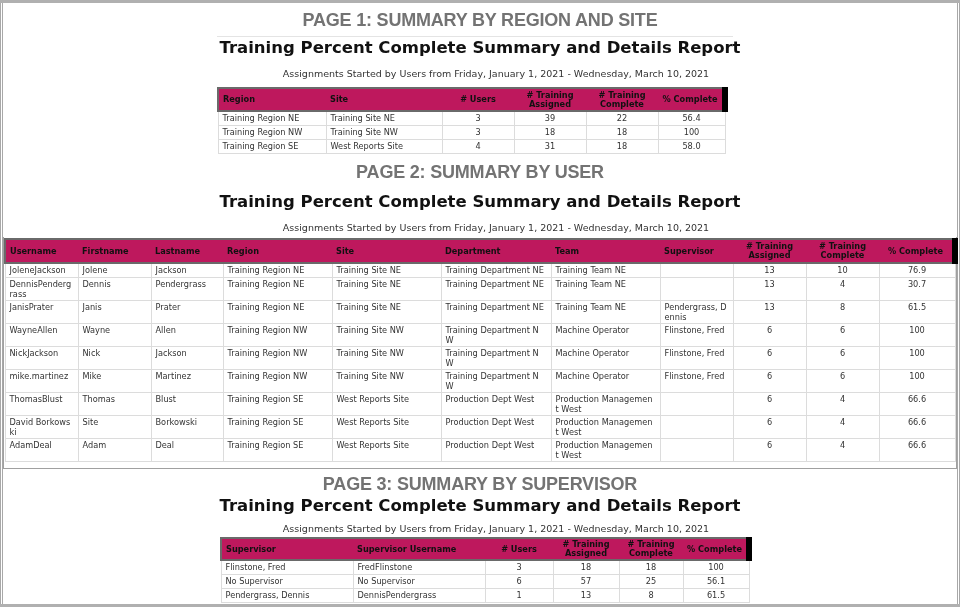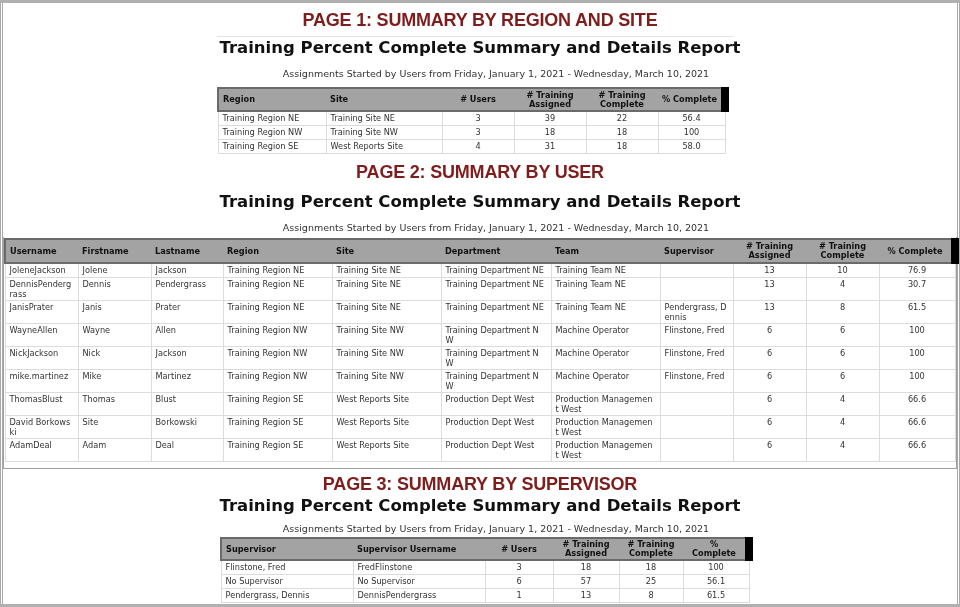--- a/index.html
+++ b/index.html
@@ -12,46 +12,46 @@
     border-left: 3px double #a8a8a8;
     border-right: 3px double #a8a8a8;
     background: #fff;
   }
   .frame-top { position:absolute; left:0; top:0; width:960px; height:3px; background:#b0b0b0; }
   .frame-bottom { position:absolute; left:0; bottom:0; width:960px; height:3px; background:#b0b0b0; }
 
   .page-heading {
     position: absolute; left: 0; width: 960px; text-align: center;
     font-family: "Liberation Sans", sans-serif; font-weight: bold;
-    color: #7f1d1d; font-size: 18px; letter-spacing: -0.2px;
+    color: #737373; font-size: 18px; letter-spacing: -0.2px;
   }
   .report-title {
     position: absolute; left: 0; width: 960px; text-align: center;
     font-family: "DejaVu Sans", sans-serif; font-weight: bold;
     color: #111; font-size: 16.5px;
   }
   .report-sub {
     position: absolute; left: 0; width: 960px; text-align: center;
     font-family: "DejaVu Sans", sans-serif; font-size: 9.5px; color: #333; margin-left: 16px;
   }
   .title-rule {
     position: absolute; height: 1px; background: #e4e4e4;
   }
 
   table.rpt {
     position: absolute; border-collapse: collapse; table-layout: fixed;
     font-family: "DejaVu Sans", sans-serif; font-size: 8.2px; color: #333;
   }
   table.rpt th {
-    background: #a3a3a3; color: #111; font-weight: bold; font-size: 8.2px;
+    background: #be185d; color: #111; font-weight: bold; font-size: 8.2px;
     text-align: left; padding: 1px 4px; line-height: 9px; vertical-align: middle;
     border-top: 2px solid #6a6a6a; border-bottom: 2px solid #6a6a6a;
   }
   table.rpt th:first-child { border-left: 2px solid #6a6a6a; }
-  table.rpt th:last-child { border-right: 8px solid #000000; }
+  table.rpt th:last-child { border-right: 6px solid #000000; }
   table.rpt th.c { text-align: center; }
   table.rpt td {
     padding: 1px 4px; border: 1px solid #dcdcdc; line-height: 10px;
     vertical-align: top; white-space: normal; word-break: break-all;
   }
   table.rpt td.c { text-align: center; }
   table.rpt.compact td { height: 14px; }
 
   .wrap-box {
     position: absolute; border: 1px solid #a0a0a0; border-top: none;

